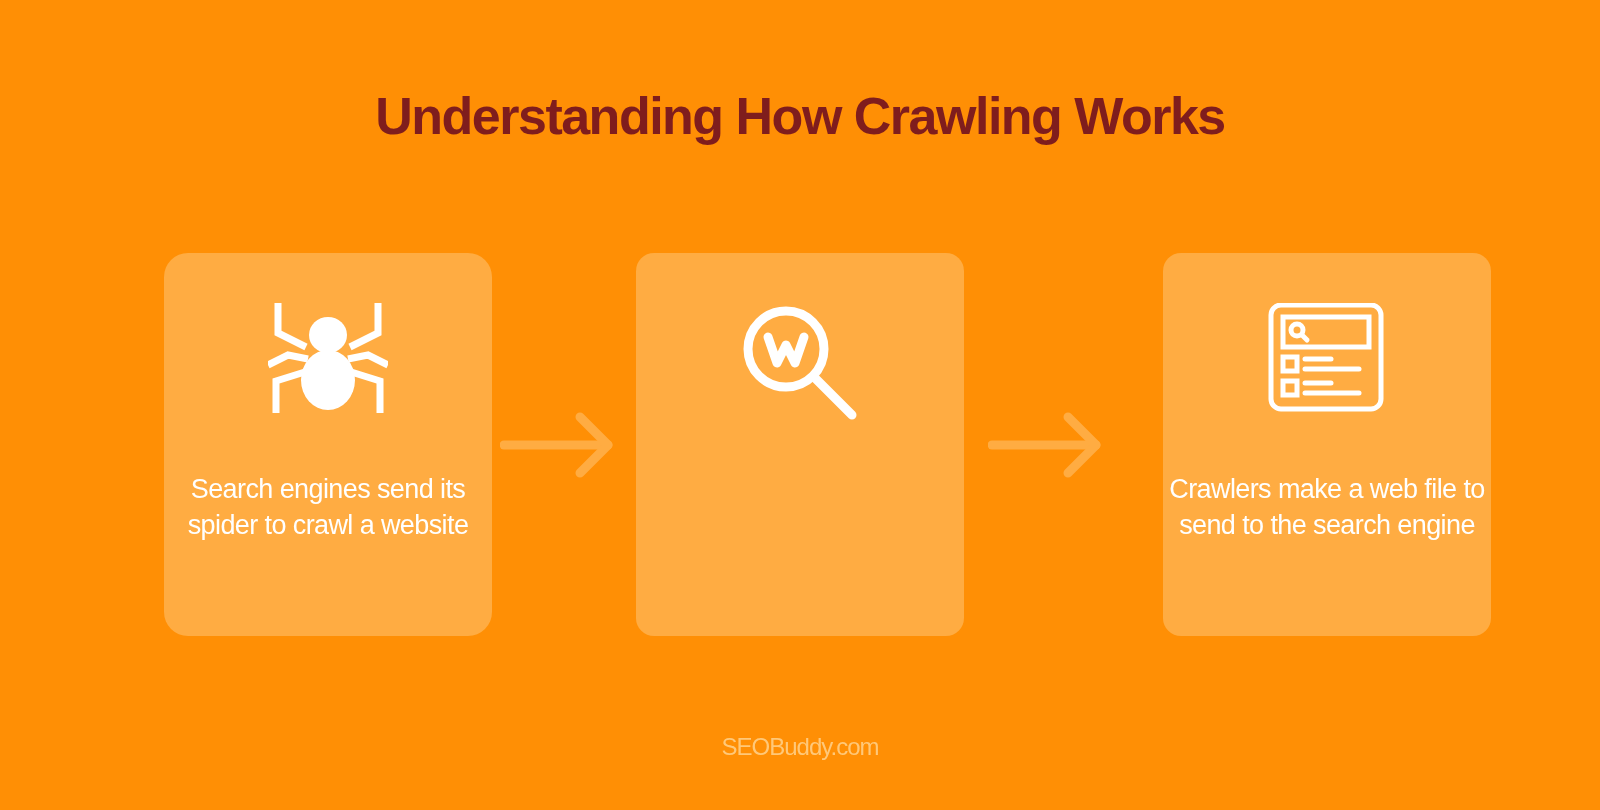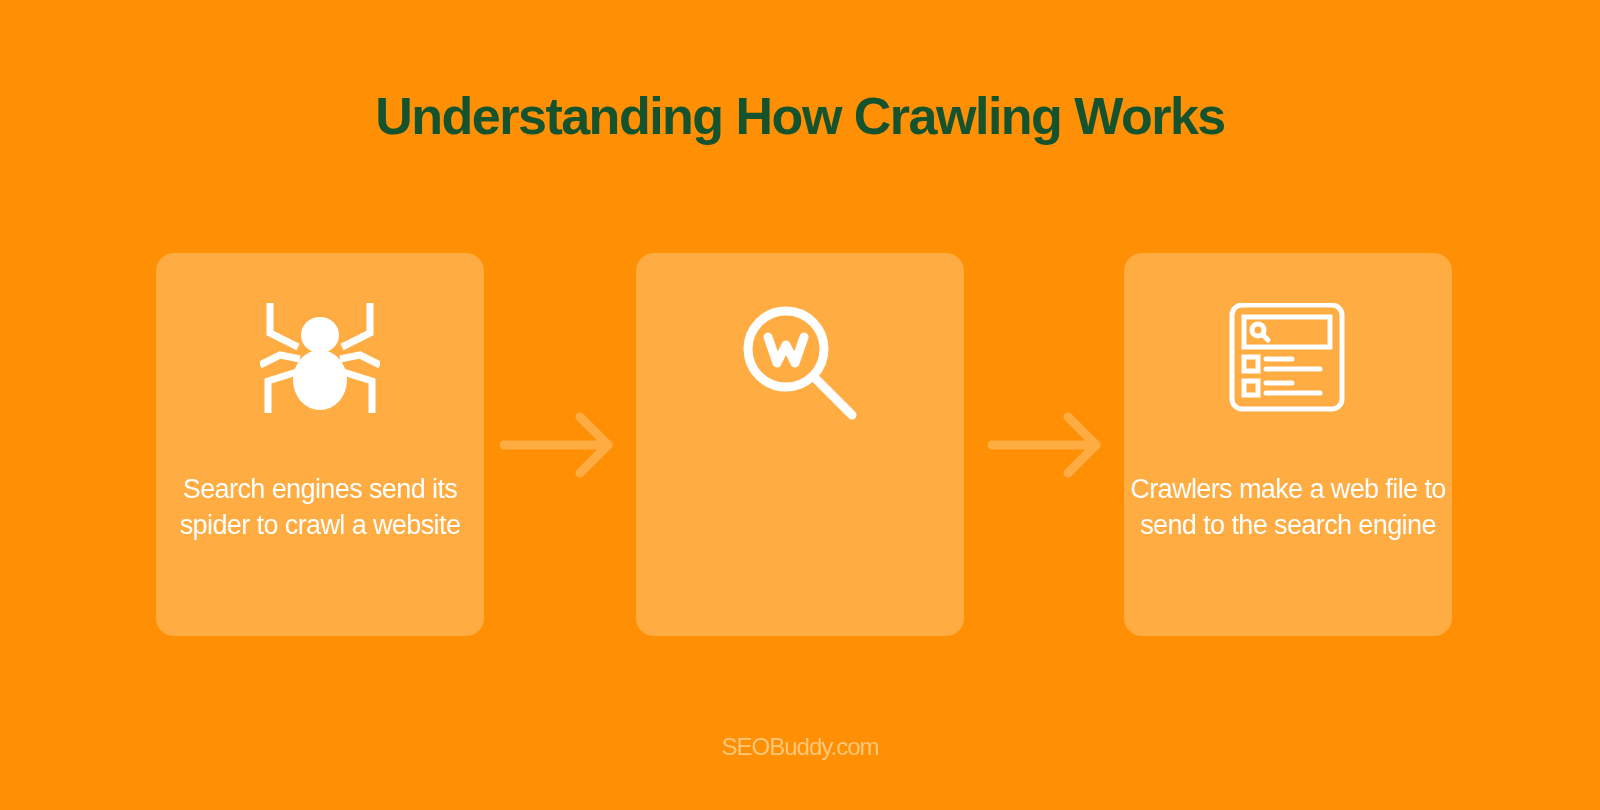--- a/index.html
+++ b/index.html
@@ -4,21 +4,21 @@
 <style>
   html, body { margin:0; padding:0; }
   body {
     width:1600px; height:810px; overflow:hidden;
     background:#FF8F05;
     font-family:"Liberation Sans", sans-serif;
     position:relative;
   }
   .title {
     position:absolute; left:0; top:86px; width:1600px;
-    text-align:center; color:#14532d;
+    text-align:center; color:#7f1d1d;
     font-size:52px; font-weight:bold; letter-spacing:-1.5px;
   }
   .card {
     position:absolute; top:253px; width:328px; height:383px;
     background:#FFAC42; border-radius:18px;
   }
   .card .icon {
     position:absolute; left:50%; top:50px; transform:translateX(-50%);
     width:120px; height:120px;
   }
@@ -33,21 +33,21 @@
     position:absolute; left:0; top:733px; width:1600px;
     text-align:center; color:#FFC879;
     font-size:24px; font-weight:normal; letter-spacing:-1px;
   }
 </style>
 </head>
 <body>
 
 <div class="title">Understanding How Crawling Works</div>
 
-<div class="card" style="left:156px;">
+<div class="card" style="left:164px;border-radius:24px;">
   <svg class="icon" viewBox="0 0 120 120">
     <g stroke="#fff" stroke-width="7" fill="none" stroke-linecap="butt" stroke-linejoin="miter">
       <polyline points="10,0 10,30 38,44"></polyline>
       <polyline points="110,0 110,30 82,44"></polyline>
       <polyline points="0,62 20,52 40,56"></polyline>
       <polyline points="120,62 100,52 80,56"></polyline>
       <polyline points="8,110 8,78 40,68"></polyline>
       <polyline points="112,110 112,78 80,68"></polyline>
     </g>
     <ellipse cx="60" cy="32" rx="19" ry="18" fill="#fff"></ellipse>
@@ -71,21 +71,21 @@
   </svg>
 </div>
 
 <svg class="arrow" style="left:988px;" viewBox="0 0 120 66">
   <g stroke="#FFAC42" stroke-width="9" fill="none" stroke-linecap="round" stroke-linejoin="round">
     <line x1="4" y1="33" x2="108" y2="33"></line>
     <polyline points="80,5 108,33 80,61"></polyline>
   </g>
 </svg>
 
-<div class="card" style="left:1124px;text-decoration:underline;">
+<div class="card" style="left:1163px;text-decoration:underline;">
   <svg class="icon" viewBox="0 0 120 120">
     <g stroke="#fff" stroke-width="5" fill="none" stroke-linecap="round">
       <rect x="4" y="2" width="110" height="104" rx="10"></rect>
       <rect x="16" y="14" width="86" height="30"></rect>
       <circle cx="30" cy="27" r="6"></circle>
       <line x1="35" y1="32" x2="40" y2="37"></line>
       <rect x="16" y="54" width="14" height="14"></rect>
       <line x1="38" y1="56" x2="64" y2="56"></line>
       <line x1="38" y1="66" x2="92" y2="66"></line>
       <rect x="16" y="78" width="14" height="14"></rect>

